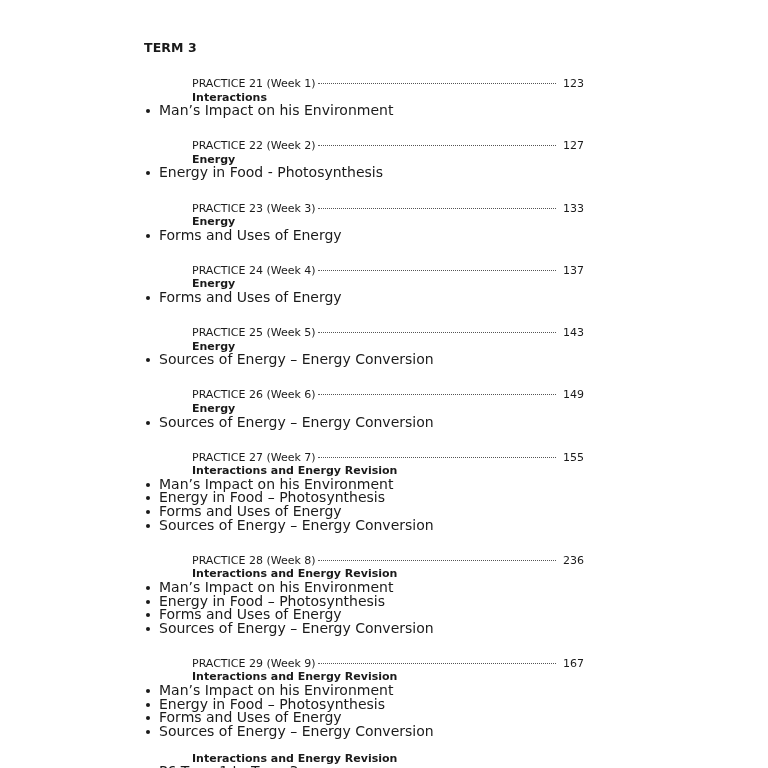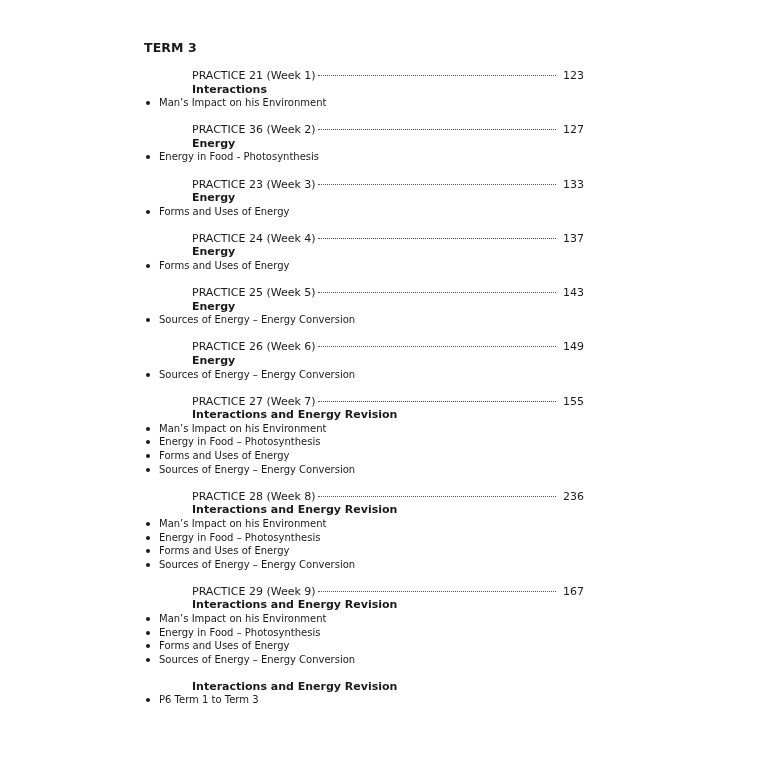--- a/index.html
+++ b/index.html
@@ -48,34 +48,35 @@
       margin: 0 2px;
       border-bottom: 1px dotted #555;
       height: 0;
       position: relative;
       top: -3px;
     }
     .page-num {
       flex: 0 0 auto;
       min-width: 26px;
       text-align: right;
+      margin-top: 8px;
     }
     .subject {
       font-weight: bold;
       font-size: 11px;
       line-height: 13.6px;
       margin-left: 48px;
     }
     .bullets {
       list-style: none;
       margin: 0;
       padding: 0;
     }
     .bullet {
-      font-size: 10px;
+      font-size: 14px;
       line-height: 13.6px;
       position: relative;
       padding-left: 15px;
       white-space: nowrap;
     }
     .bullet::before {
       content: "";
       position: absolute;
       left: 2px;
       top: 5px;
@@ -98,21 +99,21 @@
       <span class="page-num">123</span>
     </div>
     <div class="subject">Interactions</div>
     <ul class="bullets">
           <li class="bullet">Man’s Impact on his Environment</li>
         </ul>
   </div>
 
   <div class="entry">
     <div class="entry-line">
-      <span class="entry-label">PRACTICE 36 (Week 2)</span>
+      <span class="entry-label">PRACTICE 22 (Week 2)</span>
       <span class="leader"></span>
       <span class="page-num">127</span>
     </div>
     <div class="subject">Energy</div>
     <ul class="bullets">
           <li class="bullet">Energy in Food - Photosynthesis</li>
         </ul>
   </div>
 
   <div class="entry">

